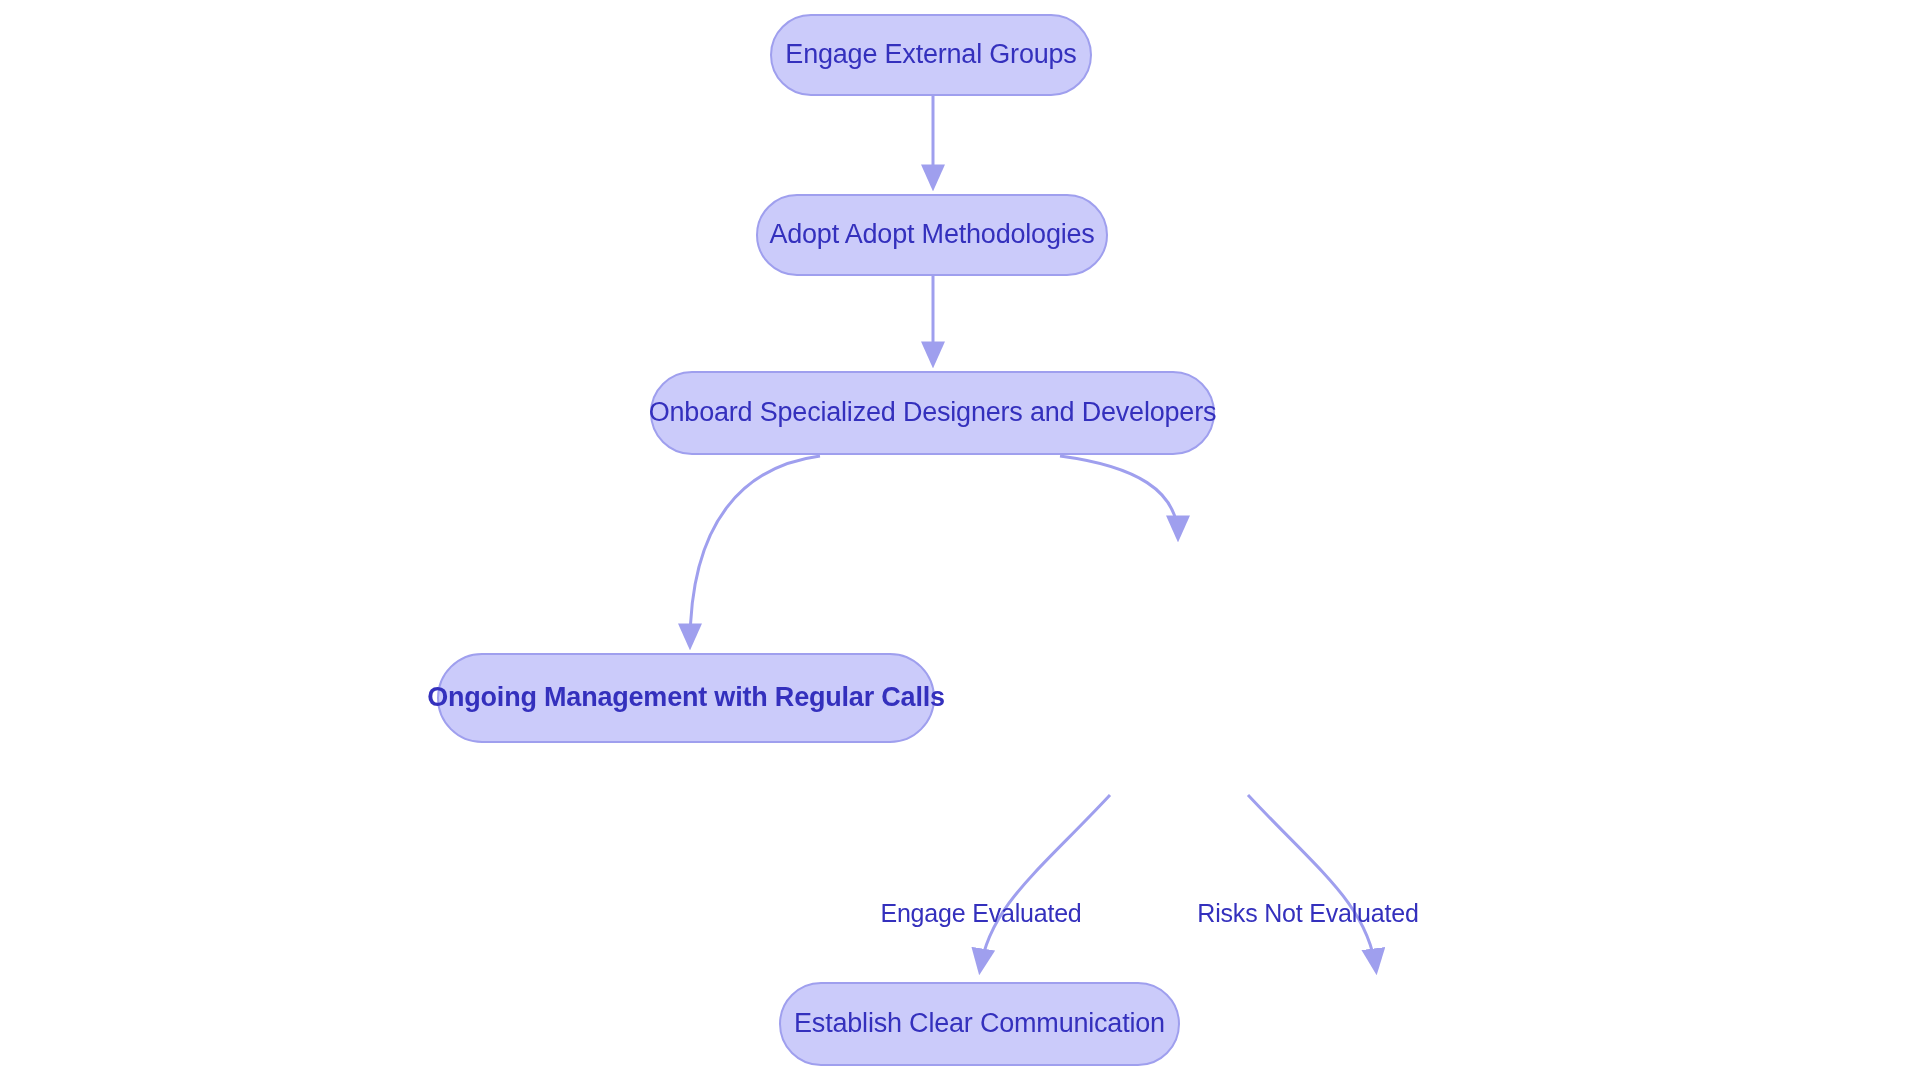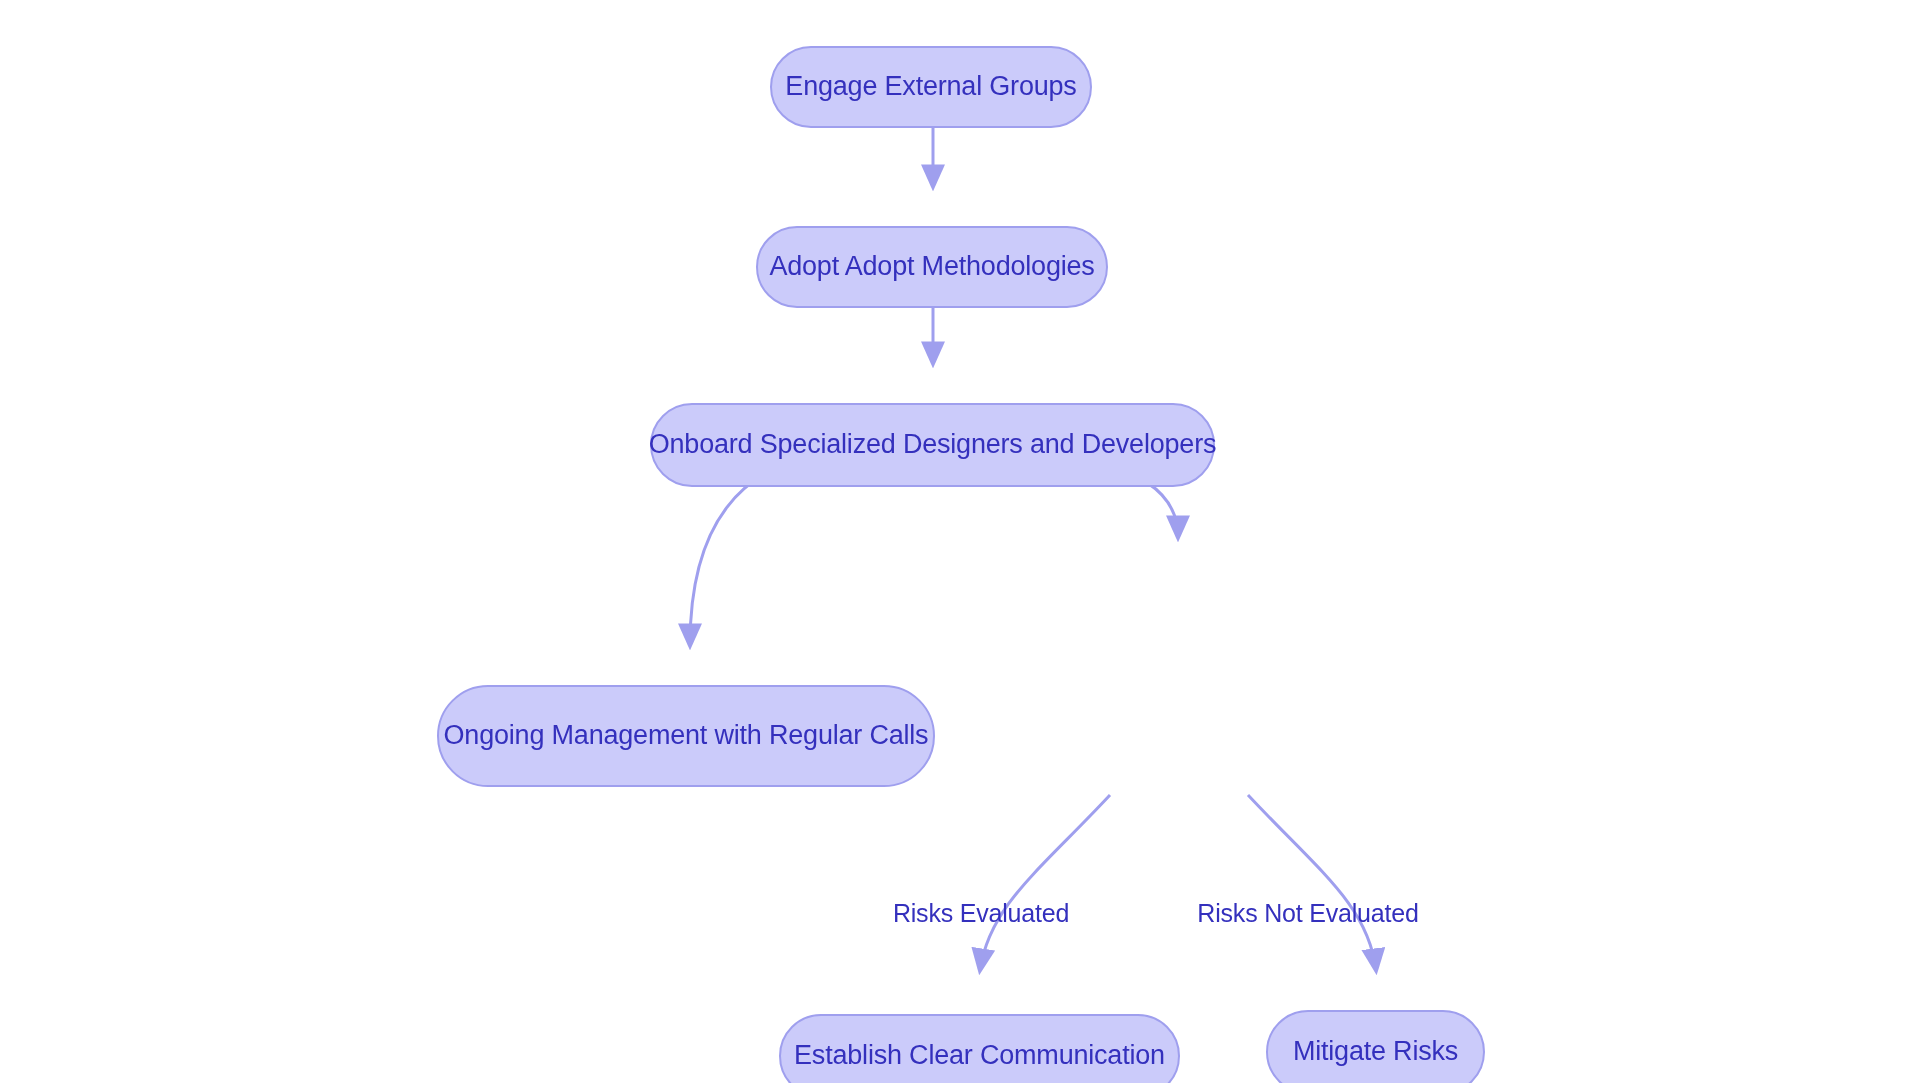--- a/index.html
+++ b/index.html
@@ -36,21 +36,20 @@
     font-size: 27px;
     font-family: "Liberation Sans", sans-serif;
     letter-spacing: -0.2px;
     line-height: 1.1;
     white-space: nowrap;
   }
   .node.stadium {
     background: #cbcbfa;
     border: 2px solid #9f9fee;
     border-radius: 999px;
-    margin-top: 32px;
   }
   .node.diamond {
     background: transparent;
     border: none;
   }
   .diamond-shape {
     position: absolute;
     left: 0;
     top: 0;
     width: 100%;
@@ -97,30 +96,27 @@
   </div>
 
   <div class="node stadium" style="left: 756px; top: 194px; width: 352px; height: 82px;">
     <span>Adopt Adopt Methodologies</span>
   </div>
 
   <div class="node stadium" style="left: 650px; top: 371px; width: 565px; height: 84px;">
     <span>Onboard Specialized Designers and Developers</span>
   </div>
 
-  <div class="node stadium" style="left: 437px; top: 653px; width: 498px; height: 102px;">
+  <div class="node stadium" style="left: 437px; top: 653px; width: 498px; height: 90px; font-weight: bold;">
     <span>Ongoing Management with Regular Calls</span>
   </div>
 
 
   <div class="node stadium" style="left: 779px; top: 982px; width: 401px; height: 84px;">
     <span>Establish Clear Communication</span>
   </div>
 
-  <div class="node stadium" style="left: 1266px; top: 978px; width: 219px; height: 84px;">
-    <span>Mitigate Risks</span>
-  </div>
 
-  <div class="edge-label" style="left: 981px; top: 913px;">Risks Evaluated</div>
+  <div class="edge-label" style="left: 981px; top: 913px;">Engage Evaluated</div>
 
   <div class="edge-label" style="left: 1308px; top: 913px;">Risks Not Evaluated</div>
 
 </div>
 
 </body></html>

